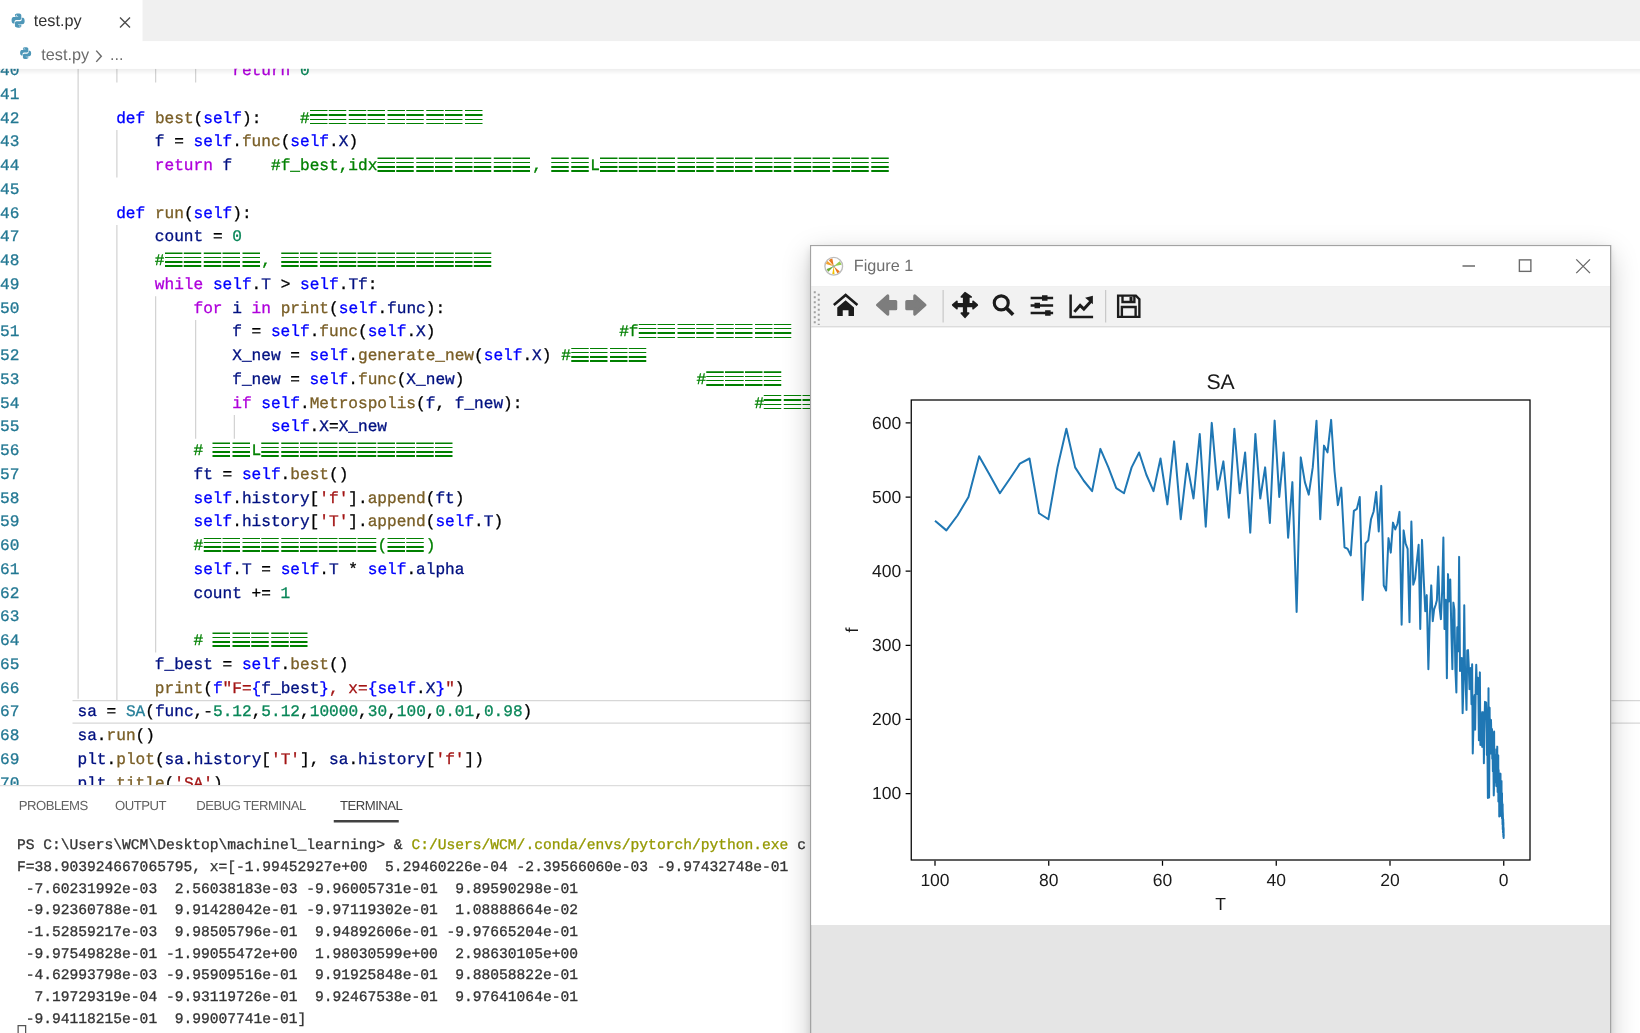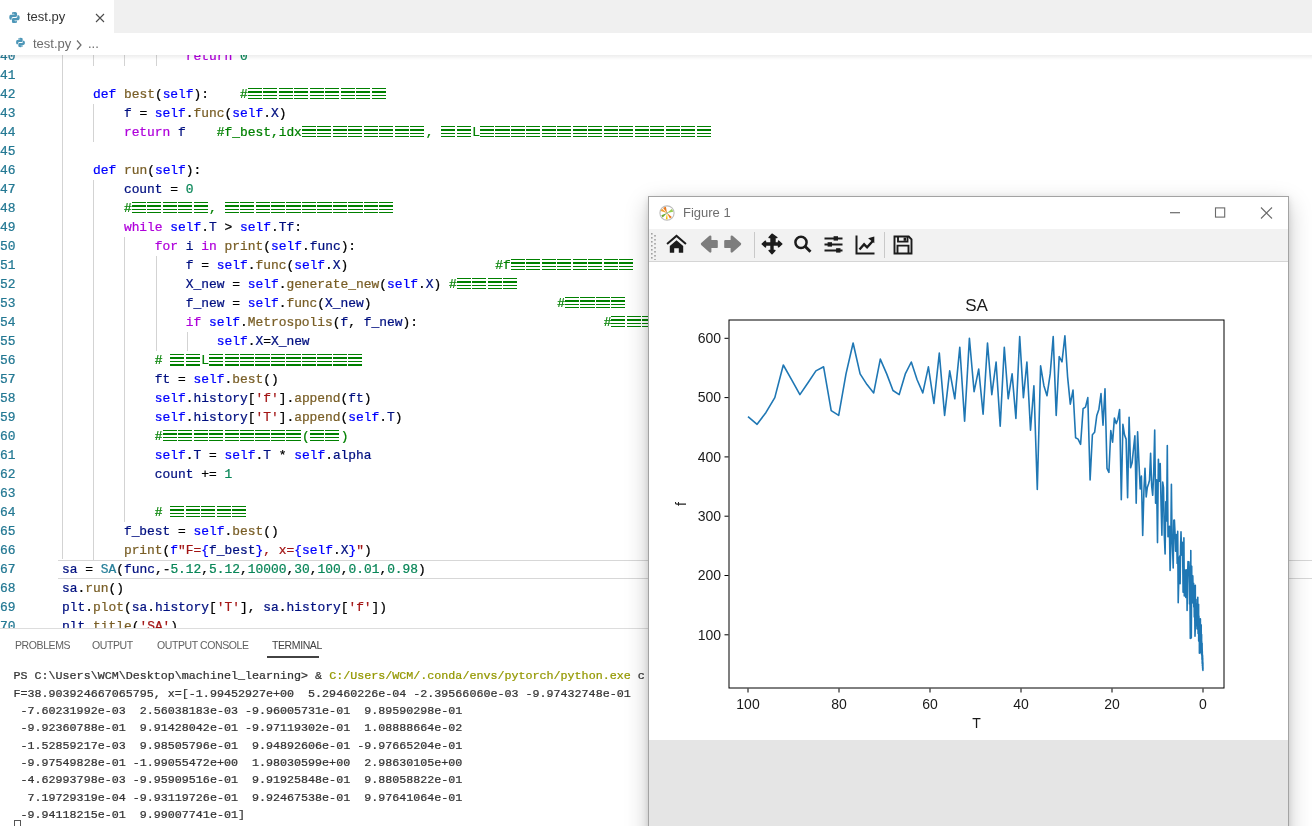--- a/index.html
+++ b/index.html
@@ -123,21 +123,21 @@
         <b class="fn">print</b>(<b class="kb">f</b><b class="s">"F=</b><b class="kb">{</b><b class="v">f_best</b><b class="kb">}</b><b class="s">, x=</b><b class="kb">{</b><b class="kb">self</b>.<b class="v">X</b><b class="kb">}</b><b class="s">"</b>)
 <b class="v">sa</b> = <b class="cl">SA</b>(<b class="v">func</b>,-<b class="n">5.12</b>,<b class="n">5.12</b>,<b class="n">10000</b>,<b class="n">30</b>,<b class="n">100</b>,<b class="n">0.01</b>,<b class="n">0.98</b>)
 <b class="v">sa</b>.<b class="fn">run</b>()
 <b class="v">plt</b>.<b class="fn">plot</b>(<b class="v">sa</b>.<b class="v">history</b>[<b class="s">'T'</b>], <b class="v">sa</b>.<b class="v">history</b>[<b class="s">'f'</b>])
 <b class="v">plt</b>.<b class="fn">title</b>(<b class="s">'SA'</b>)</pre>
 <div id="shadow"></div>
 </div>
 <div id="panel">
 <span class="ptab" style="left:15px">PROBLEMS</span>
 <span class="ptab" style="left:92px">OUTPUT</span>
-<span class="ptab" style="left:157px">OUTPUT CONSOLE</span>
+<span class="ptab" style="left:157px">DEBUG TERMINAL</span>
 <span class="ptab" style="left:272px;color:#424242">TERMINAL</span>
 <div class="abs" style="left:267px;top:27.3px;width:52px;height:1.8px;background:#424242"></div>
 <pre id="term"><b class="tg">PS C:\Users\WCM\Desktop\machinel_learning&gt;</b> <b class="tg">&amp;</b> <b class="ty">C:/Users/WCM/.conda/envs/pytorch/python.exe</b> <b class="tg">c</b>
 F=38.903924667065795, x=[-1.99452927e+00  5.29460226e-04 -2.39566060e-03 -9.97432748e-01
  -7.60231992e-03  2.56038183e-03 -9.96005731e-01  9.89590298e-01
  -9.92360788e-01  9.91428042e-01 -9.97119302e-01  1.08888664e-02
  -1.52859217e-03  9.98505796e-01  9.94892606e-01 -9.97665204e-01
  -9.97549828e-01 -1.99055472e+00  1.98030599e+00  2.98630105e+00
  -4.62993798e-03 -9.95909516e-01  9.91925848e-01  9.88058822e-01
   7.19729319e-04 -9.93119726e-01  9.92467538e-01  9.97641064e-01

